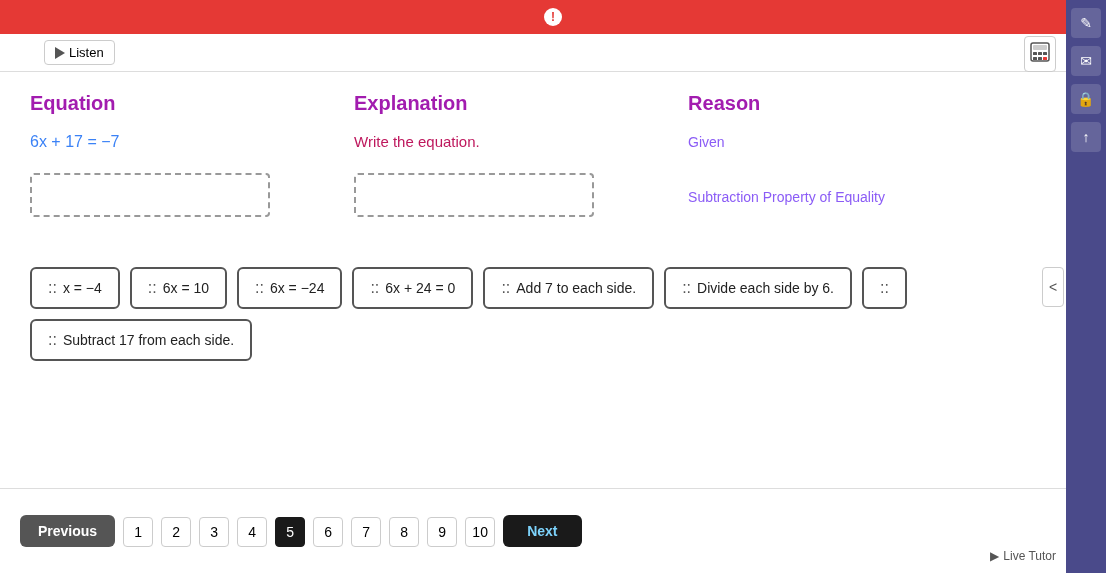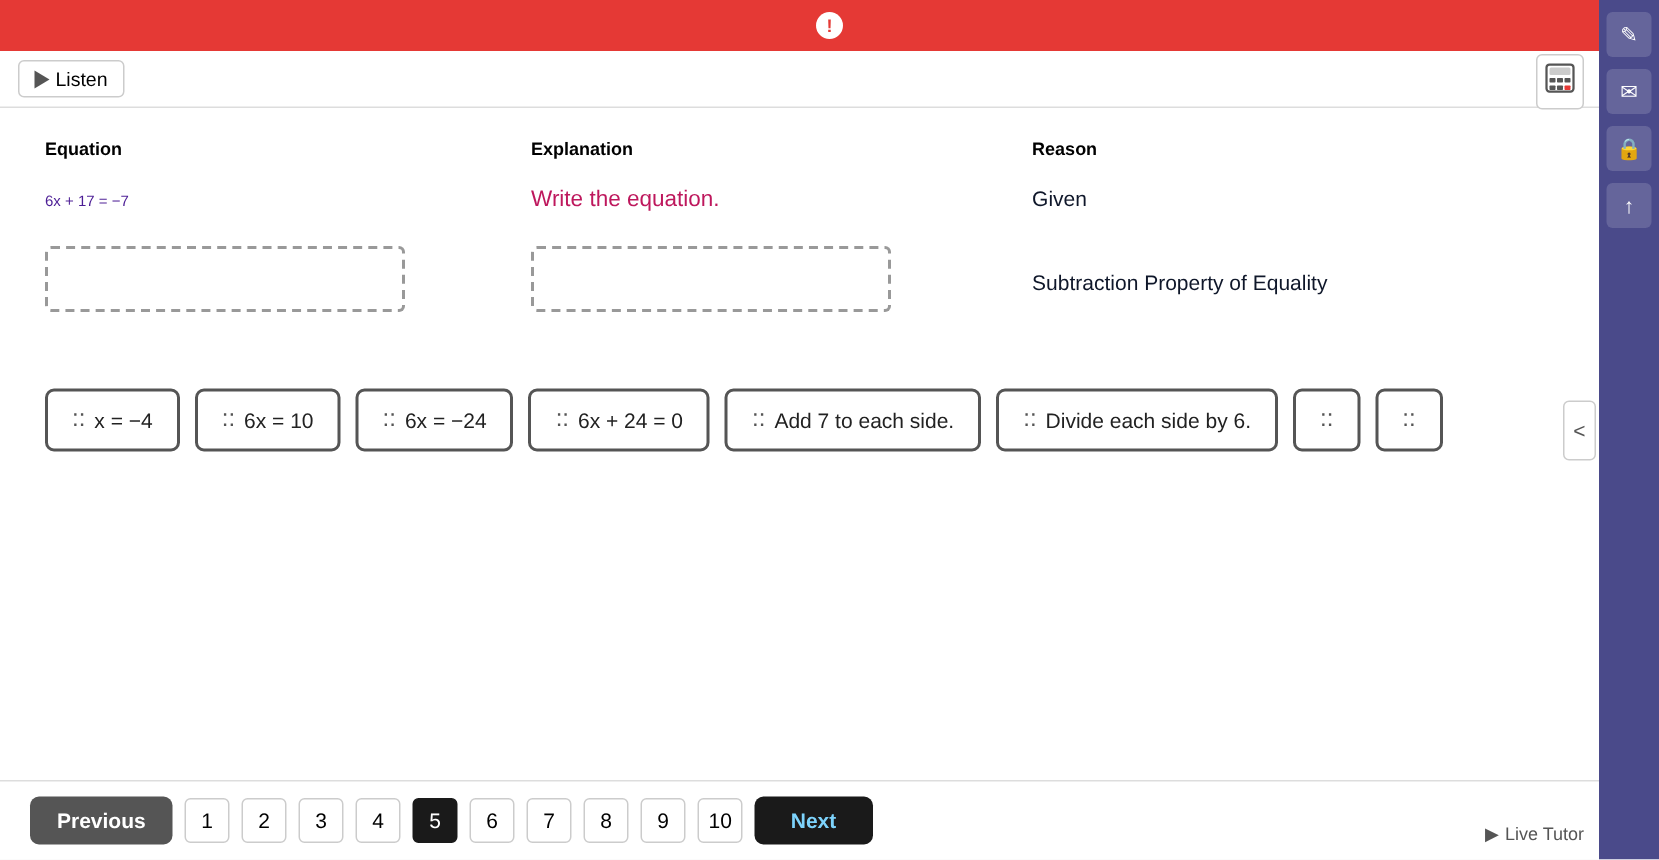--- a/index.html
+++ b/index.html
@@ -69,20 +69,21 @@
     .listen-btn {
       display: flex;
       align-items: center;
       gap: 4px;
       border: 1px solid #ccc;
       border-radius: 4px;
       padding: 4px 10px;
       cursor: pointer;
       font-size: 13px;
       background: white;
+      margin-left: 32px;
     }
     .play-icon {
       width: 0;
       height: 0;
       border-top: 6px solid transparent;
       border-bottom: 6px solid transparent;
       border-left: 10px solid #555;
       display: inline-block;
     }
 
@@ -128,46 +129,46 @@
 
     
     .equation-table {
       width: 100%;
       border-collapse: separate;
       border-spacing: 0;
       margin-bottom: 30px;
     }
     .equation-table th {
       font-weight: bold;
-      font-size: 12px;
+      font-size: 20px;
       padding: 0 0 12px 0;
       text-align: left;
-      color: #000000;
+      color: #a21caf;
     }
     .equation-table th:nth-child(1) { width: 280px; padding-left: 10px; }
     .equation-table th:nth-child(2) { width: 280px; }
     .equation-table th:nth-child(3) { width: 300px; }
 
     .equation-table td {
       padding: 6px 0;
       vertical-align: middle;
     }
     .equation-table td:nth-child(1) { padding-left: 10px; }
 
     .equation-value {
-      font-size: 10px;
-      color: #4c1d95;
+      font-size: 16px;
+      color: #3b82f6;
     }
     .explanation-text {
       font-size: 15px;
       color: #be185d;
     }
     .reason-text {
       font-size: 14px;
-      color: #0f172a;
+      color: #8b5cf6;
     }
 
     
     .dashed-box {
       border: 2px dashed #999;
       border-radius: 4px;
       width: 240px;
       height: 44px;
       display: inline-block;
       background: white;
@@ -215,23 +216,23 @@
       justify-content: center;
       cursor: pointer;
       font-size: 14px;
       color: #555;
     }
 
     
     .bottom-nav {
       background: white;
       border-top: 1px solid #ddd;
-      padding: 10px 20px;
-      display: flex;
-      align-items: center;
+      padding: 26px 20px;
+      display: flex;
+      align-items: flex-end;
       gap: 8px;
       position: absolute;
       bottom: 0;
       left: 0;
       right: 0;
     }
     .nav-btn {
       padding: 8px 18px;
       border-radius: 6px;
       border: none;
@@ -398,20 +399,21 @@
     </div>
     <div class="tile">
       <span class="tile-dots">::</span>
       <span>Divide each side by 6.</span>
     </div>
     <div class="tile">
       <span class="tile-dots">::</span>
     </div>
     <div class="tile">
       <span class="tile-dots">::</span>
+      <span>Subtract 17 from each side.</span>
     </div>
   </div>
 </div>
 
 <div class="collapse-btn">
   <span>&lt;</span>
 </div>
 
 <div class="bottom-nav">
   <button class="nav-btn prev-btn">Previous</button>

